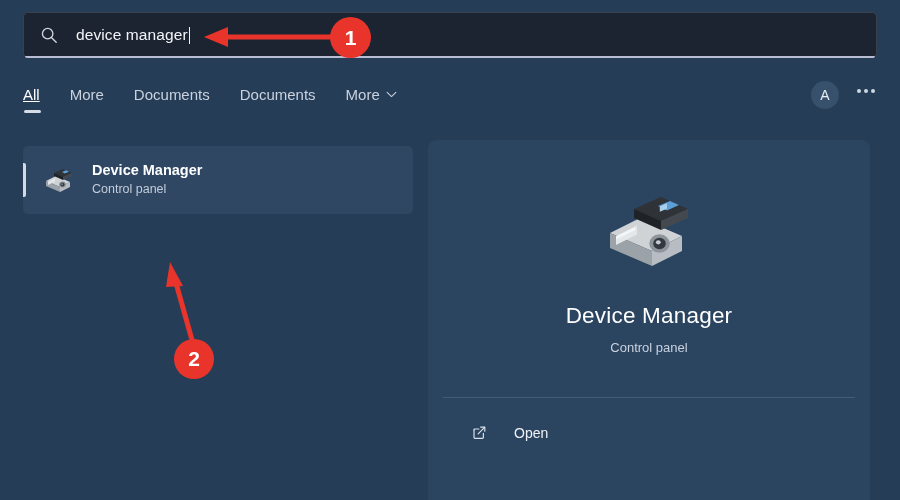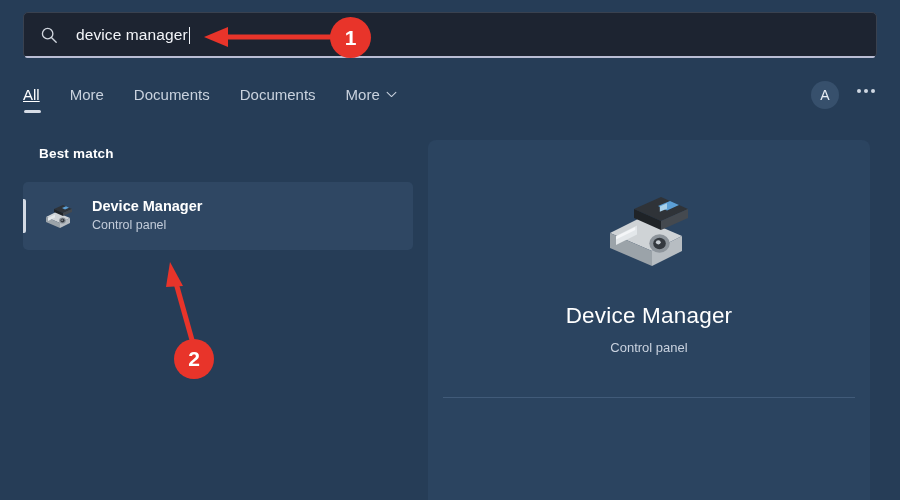--- a/index.html
+++ b/index.html
@@ -308,21 +308,20 @@
 
   <div class="ellipsis">
     <i></i>
     <i></i>
     <i></i>
   </div>
 </div>
 
 <div class="results">
 
-  <div class="section-heading">Best match</div>
 
   <div class="result-item">
     <svg class="result-icon" viewBox="0 0 32 32">
 
       <polygon points="3,17 13,12 27,18 17,23" fill="#cfd3d6"></polygon>
       <polygon points="3,17 3,22 17,28 17,23" fill="#9ba3a9"></polygon>
       <polygon points="17,23 27,18 27,23 17,28" fill="#b7bdc2"></polygon>
 
       <polygon points="11,9 20,5 29,9 20,13" fill="#2f3338"></polygon>
       <polygon points="11,9 11,12 20,16 20,13" fill="#1f2327"></polygon>
@@ -359,20 +358,29 @@
     <ellipse cx="19.1" cy="20.1" rx="0.8" ry="0.7" fill="#c6ccd2"></ellipse>
     <polygon points="5,18 12,14.5 12,17.5 5,21" fill="#e3e7ea"></polygon>
     <polygon points="5,18.2 11.4,15 11.4,16 5,19.2" fill="#f4f6f8"></polygon>
   </svg>
 
   <div class="preview-title">Device Manager</div>
   <div class="preview-sub">Control panel</div>
 
   <div class="preview-divider"></div>
 
+  <div class="action-row">
+    <svg class="open-icon" viewBox="0 0 18 18">
+      <path d="M3.2 6.2 v8.1 a0.9 0.9 0 0 0 0.9 0.9 h8.1 a0.9 0.9 0 0 0 0.9 -0.9 v-4.3" fill="none" stroke="#dce2eb" stroke-width="1.25" stroke-linecap="round"></path>
+      <path d="M3.2 6.2 a0.9 0.9 0 0 1 0.9 -0.9 h4.3" fill="none" stroke="#dce2eb" stroke-width="1.25" stroke-linecap="round"></path>
+      <line x1="7.6" y1="10.4" x2="14.3" y2="3.6" stroke="#dce2eb" stroke-width="1.25" stroke-linecap="round"></line>
+      <polyline points="10.2,3.3 14.6,3.3 14.6,7.6" fill="none" stroke="#dce2eb" stroke-width="1.25" stroke-linecap="round" stroke-linejoin="round"></polyline>
+    </svg>
+    <span class="action-label">Open</span>
+  </div>
 </div>
 
 <div class="annotation-layer">
   <svg width="900" height="500" viewBox="0 0 900 500">
 
     <line x1="332" y1="37" x2="222" y2="37" stroke="#e8342a" stroke-width="5" stroke-linecap="butt"></line>
     <polygon points="204,37 228,27 228,47" fill="#e8342a"></polygon>
 
     <line x1="192" y1="340" x2="176" y2="283" stroke="#e8342a" stroke-width="5" stroke-linecap="butt"></line>
     <polygon points="170,262 183,286 166,287" fill="#e8342a"></polygon>

